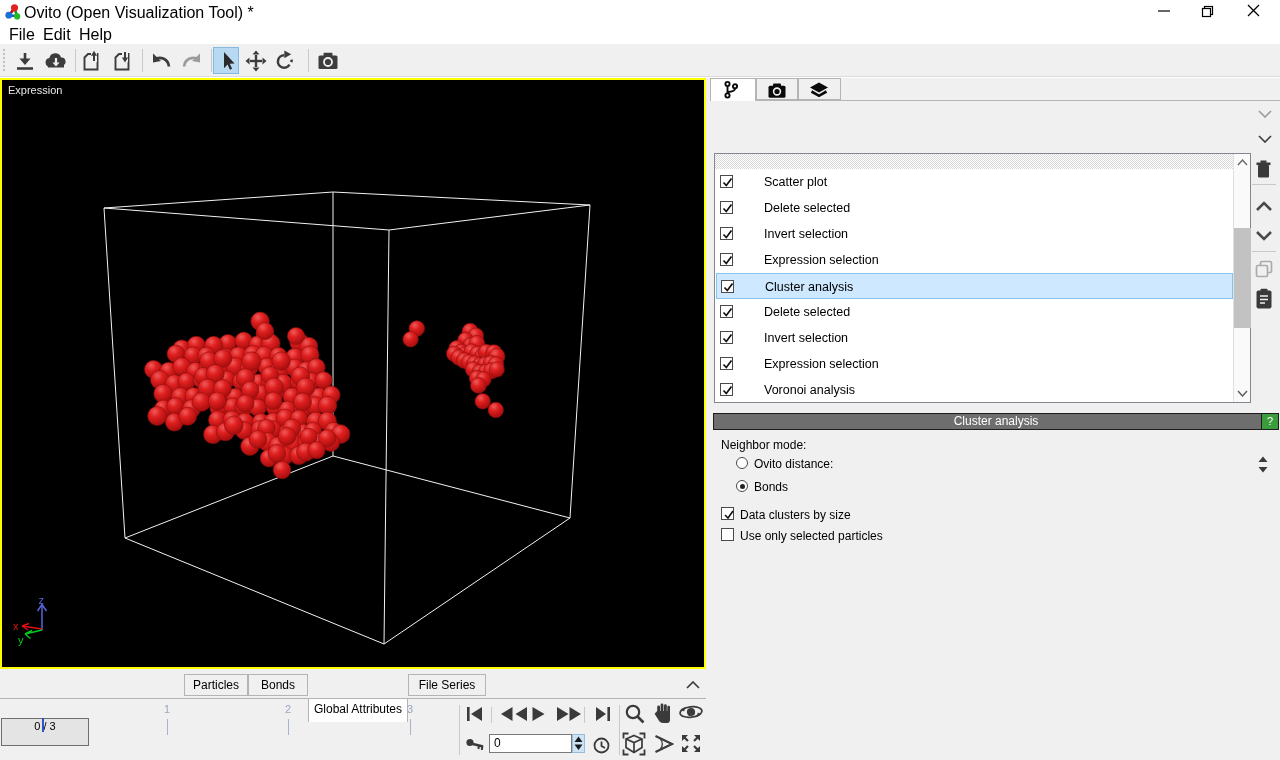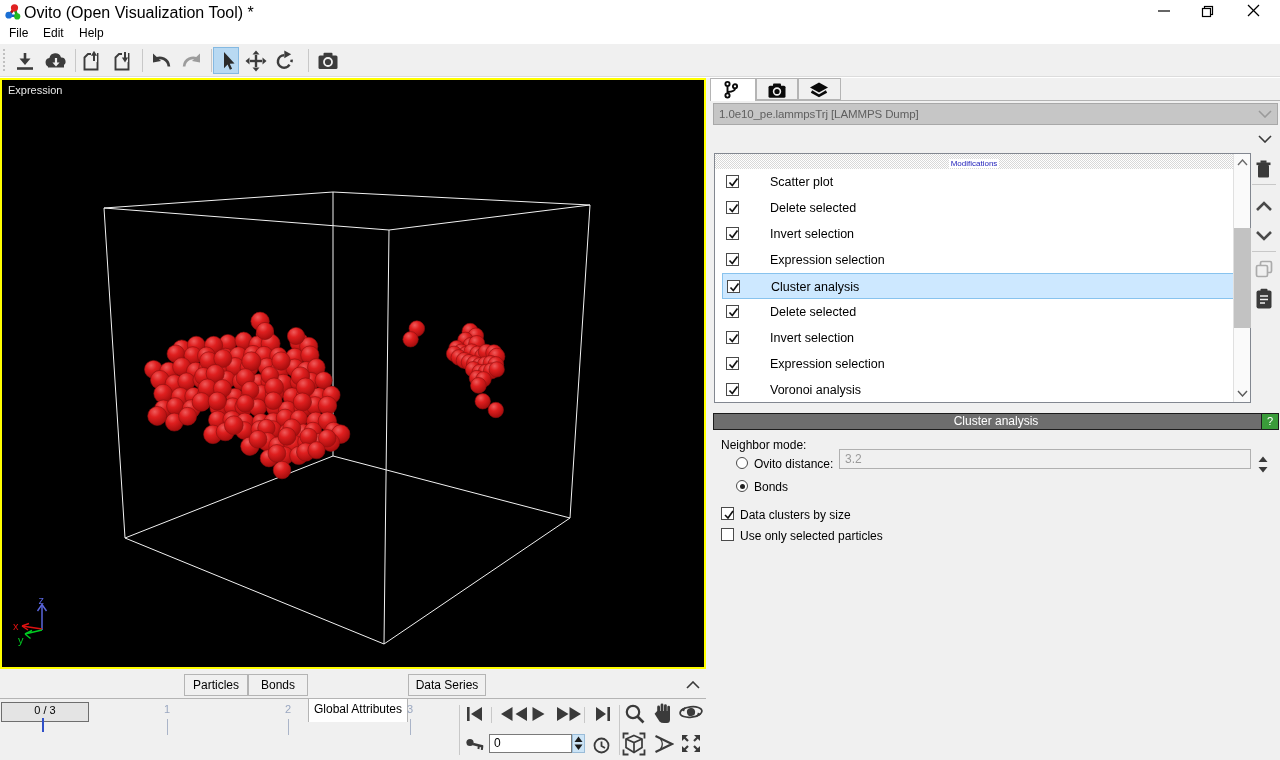--- a/index.html
+++ b/index.html
@@ -2,56 +2,56 @@
 <html><head>
 <meta charset="utf-8">
 <style>
 * { margin:0; padding:0; box-sizing:border-box; }
 html,body { width:1280px; height:760px; overflow:hidden; background:#ffffff;
   font-family:"Liberation Sans", sans-serif; font-size:12px; color:#000; }
 .abs { position:absolute; }
 #titlebar { position:absolute; left:0; top:0; width:1280px; height:22px; background:#ffffff; }
 #title-text { position:absolute; left:24px; top:4px; font-size:16px; color:#000; }
 #menubar { position:absolute; left:0; top:22px; width:1280px; height:22px; background:#ffffff; }
-.menu-item { position:absolute; top:4px; font-size:12px; }
+.menu-item { position:absolute; top:4px; font-size:16px; }
 #toolbar { position:absolute; left:0; top:44px; width:1280px; height:33px; background:#f0f0f0; }
 .tb-sep { position:absolute; top:5px; width:1px; height:23px; background:#c8c8c8; }
 #viewport { position:absolute; left:0; top:78px; width:706px; height:591px; background:#000;
   border:2px solid #ffff00; }
 #persp-label { position:absolute; left:6px; top:4px; color:#e8e8e8; font-size:11px; }
 #rightpanel { position:absolute; left:706px; top:78px; width:574px; height:682px; background:#f0f0f0; }
 #bottombar { position:absolute; left:0; top:669px; width:706px; height:91px; background:#f0f0f0; }
 .rtab { position:absolute; top:0; height:22px; background:#f0f0f0; border:1px solid #b4b4b4; }
 .rtab.sel { background:#ffffff; border-bottom:none; height:23px; }
 .combo { position:absolute; left:7px; width:565px; border:1px solid #a8a8a8; }
 #combo1 { top:25px; height:22px; background:#c6c6c6; color:#5f5f5f; line-height:21px; padding-left:5px; font-size:11.5px; letter-spacing:-0.1px; }
 #combo2 { top:51px; height:19px; background:#e8e8e8; color:#000; line-height:17px; padding-left:5px; }
 #modlist { position:absolute; left:8px; top:75px; width:537px; height:250px; background:#ffffff;
   border:1px solid #828790; }
-.modrow { position:absolute; left:7px; width:517px; height:26px;text-decoration:underline; }
+.modrow { position:absolute; left:1px; width:517px; height:26px;text-decoration:underline; }
 .modrow .cb { position:absolute; left:9px; top:6px; }
 .modrow .lbl { position:absolute; left:48px; top:6px; font-size:12.5px; }
 .modrow.sel { background:#cde8ff; border:1px solid #88c3ee; }
 .cb { width:13px; height:13px; background:#fff; border:1px solid #4a4a4a; position:relative; }
 .cb svg { position:absolute; left:0px; top:0px; }
 #sechdr { position:absolute; left:7px; top:335px; width:566px; height:17px; background:#6e6e6e;
   border:1px solid #1c1c1c; color:#fff; text-align:center; line-height:15px; font-size:12px; }
 #qbtn { position:absolute; right:0; top:0; width:17px; height:15px; background:#3a9c3a; color:#fff;
   text-align:center; line-height:15px; font-size:11px; border-left:1px solid #1c1c1c; }
 .radio { width:12px; height:12px; border-radius:50%; background:#fff; border:1px solid #4a4a4a; position:absolute; }
 .radio.on::after { content:""; position:absolute; left:2.5px; top:2.5px; width:5px; height:5px;
   border-radius:50%; background:#222; }
 #foundbox { position:absolute; left:9px; top:477px; width:560px; height:45px; border:1px solid #8a8a8a; }
 .btab { position:absolute; top:5px; height:22px; background:#f0f0f0; border:1px solid #b4b4b4;
   text-align:center; font-size:12px; line-height:20px; }
 .btab.sel { background:#ffffff; border-bottom:none; top:3px; height:24px;margin-top:26px; }
 #tabline { position:absolute; left:0; top:29px; width:706px; height:1px; background:#b4b4b4; }
 .tick-num { position:absolute; top:34px; color:#9aa7c0; font-size:11px; }
 .tick-line { position:absolute; top:50px; width:1px; height:16px; background:#aab4c8; }
-#framebox { position:absolute; left:1px; top:33px; width:88px; height:20px; background:#e4e4e4;
+#framebox { position:absolute; left:1px; top:49px; width:88px; height:28px; background:#e4e4e4;
   border:1px solid #6e6e6e; text-align:center; font-size:11px; line-height:14px; }
 #spin0 { position:absolute; left:489px; top:65px; width:83px; height:19px; background:#fff;
   border:1px solid #7a7a7a; font-size:12px; line-height:17px; padding-left:4px; }
 </style>
 </head>
 <body>
 <div id="titlebar">
   <svg class="abs" style="left:4px;top:3px" width="17" height="17" viewBox="0 0 17 17">
     <line x1="10.5" y1="5" x2="5" y2="12.5" stroke="#b21010" stroke-width="2.6"></line>
     <line x1="10.5" y1="5" x2="13" y2="13" stroke="#1a9a1a" stroke-width="2.6"></line>
@@ -371,32 +371,29 @@
       <svg class="abs" style="left:61px;top:4px" width="20" height="17" viewBox="0 0 20 17">
 <rect x="1.5" y="3.8" width="17" height="12" rx="1.5" fill="#0a0a0a"></rect>
 <rect x="6" y="1.5" width="8" height="3.5" rx="1" fill="#0a0a0a"></rect>
 <circle cx="10" cy="9.5" r="3.4" fill="none" stroke="#f0f0f0" stroke-width="1.6"></circle>
 </svg>
       <svg class="abs" style="left:103px;top:4px" width="20" height="17" viewBox="0 0 20 17">
 <polygon points="10,0.5 19,5.5 10,10.5 1,5.5" fill="#0a0a0a"></polygon>
 <polyline points="2.5,9.5 10,13.8 17.5,9.5" fill="none" stroke="#0a0a0a" stroke-width="2.6"></polyline>
 </svg>
     </div>
-  <div id="combo1" class="combo">1.0e10_pe.lammpsTrj [LAMMPS Dump]</div>
   <svg class="abs" style="left:552px;top:32px" width="14" height="8" viewBox="0 0 14 8">
       <polyline points="1,1 7,7 13,1" fill="none" stroke="#9a9a9a" stroke-width="1.6"></polyline>
     </svg>
   <svg class="abs" style="left:552px;top:57px" width="14" height="8" viewBox="0 0 14 8">
       <polyline points="1,1 7,7 13,1" fill="none" stroke="#3a3a3a" stroke-width="1.6"></polyline>
     </svg>
   <div id="modlist">
       <div style="position:absolute;left:0;top:0;width:535px;height:15px;
 background:#fff;background-image:conic-gradient(#d8d8d8 25%,#ffffff 0 50%,#d8d8d8 0 75%,#ffffff 0);background-size:2px 2px;"></div>
-<div style="position:absolute;left:0;top:1px;width:518px;height:13px;text-align:center;">
-<span style="background:#fff;padding:0 2px;font-size:8px;color:#2222bb;">Modifications</span></div>
       <div class="modrow" style="top:15px">
 <div class="cb" style="left:4px;top:6px;position:absolute">
           <svg width="13" height="13" viewBox="0 0 13 13">
             <polyline points="2.5,6.5 5.3,9.5 10.5,2.5" fill="none" stroke="#111" stroke-width="1.7"></polyline>
           </svg>
         </div>
 <div class="lbl">Scatter plot</div>
       </div>
       <div class="modrow" style="top:41px">
 <div class="cb" style="left:4px;top:6px;position:absolute">
@@ -495,41 +492,40 @@
 <rect x="6.5" y="0.8" width="7" height="3.6" rx="1" fill="#3a3a3a"></rect>
 <line x1="6" y1="8" x2="14" y2="8" stroke="#f0f0f0" stroke-width="1.5"></line>
 <line x1="6" y1="11.5" x2="14" y2="11.5" stroke="#f0f0f0" stroke-width="1.5"></line>
 <line x1="6" y1="15" x2="11" y2="15" stroke="#f0f0f0" stroke-width="1.5"></line>
       </svg>
     </div>
   <div id="sechdr">Cluster analysis<div id="qbtn">?</div></div>
   <div style="position:absolute;left:15px;top:360px">Neighbor mode:</div>
   <div class="radio" style="left:30px;top:379px"></div>
   <div style="position:absolute;left:48px;top:379px">Ovito distance:</div>
-  <div style="position:absolute;left:133px;top:371px;width:412px;height:20px;background:#f0f0f0;border:1px solid #b0b0b0;color:#9a9a9a;line-height:18px;padding-left:5px">3.2</div>
   <svg class="abs" style="left:552px;top:378px" width="10" height="17" viewBox="0 0 10 17">
       <polygon points="5,0.5 9.5,6 0.5,6" fill="#3a3a3a"></polygon>
       <polygon points="0.5,11 9.5,11 5,16.5" fill="#3a3a3a"></polygon>
     </svg>
 <div class="radio on" style="left:30px;top:402px"></div>
   <div style="position:absolute;left:48px;top:402px">Bonds</div>
   <div class="cb" style="position:absolute;left:15px;top:429px">
       <svg width="14" height="14" viewBox="0 0 14 14">
         <polyline points="3,7 6,10 11,3" fill="none" stroke="#111" stroke-width="1.6"></polyline>
       </svg>
     </div>
   <div style="position:absolute;left:34px;top:430px">Data clusters by size</div>
   <div class="cb" style="position:absolute;left:15px;top:450px"></div>
   <div style="position:absolute;left:34px;top:451px">Use only selected particles</div>
 </div>
 <div id="bottombar">
   <div class="btab" style="left:184px;width:64px">Particles</div>
   <div class="btab" style="left:248px;width:60px">Bonds</div>
   <div class="btab sel" style="left:308px;width:100px">Global Attributes</div>
-  <div class="btab" style="left:408px;width:78px">Data Series</div>
+  <div class="btab" style="left:408px;width:78px">File Series</div>
   <svg class="abs" style="left:686px;top:12px" width="14" height="8" viewBox="0 0 14 8">
       <polyline points="1,7 7,1 13,7" fill="none" stroke="#3a3a3a" stroke-width="1.6"></polyline>
     </svg>
   <div id="tabline"></div>
   <div id="framebox">0 / 3</div>
   <svg class="abs" style="left:42px;top:49px" width="3" height="14">
       <rect width="2" height="14" fill="#3050c8"></rect>
     </svg>
   <span class="tick-num" style="left:164px">1</span>
   <span class="tick-num" style="left:285px">2</span>

